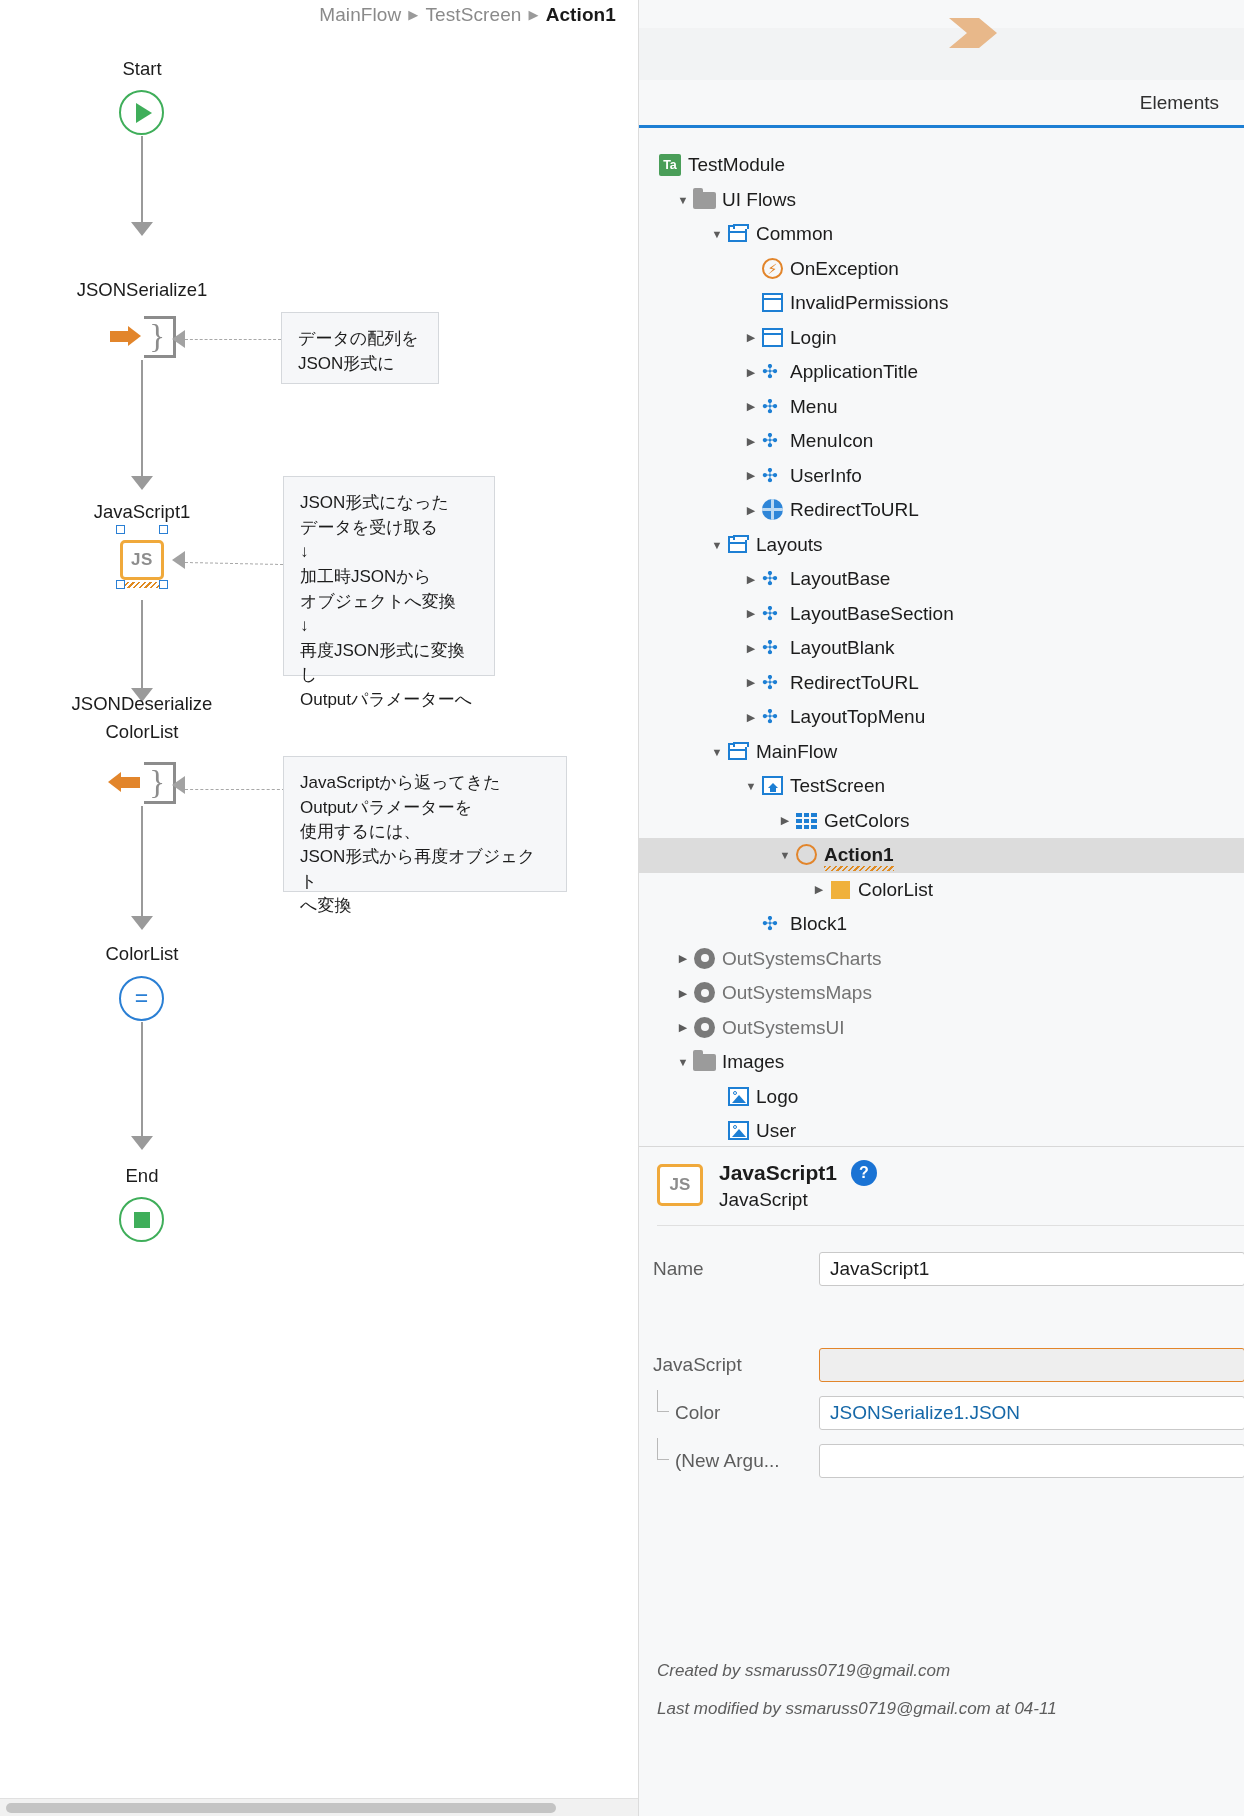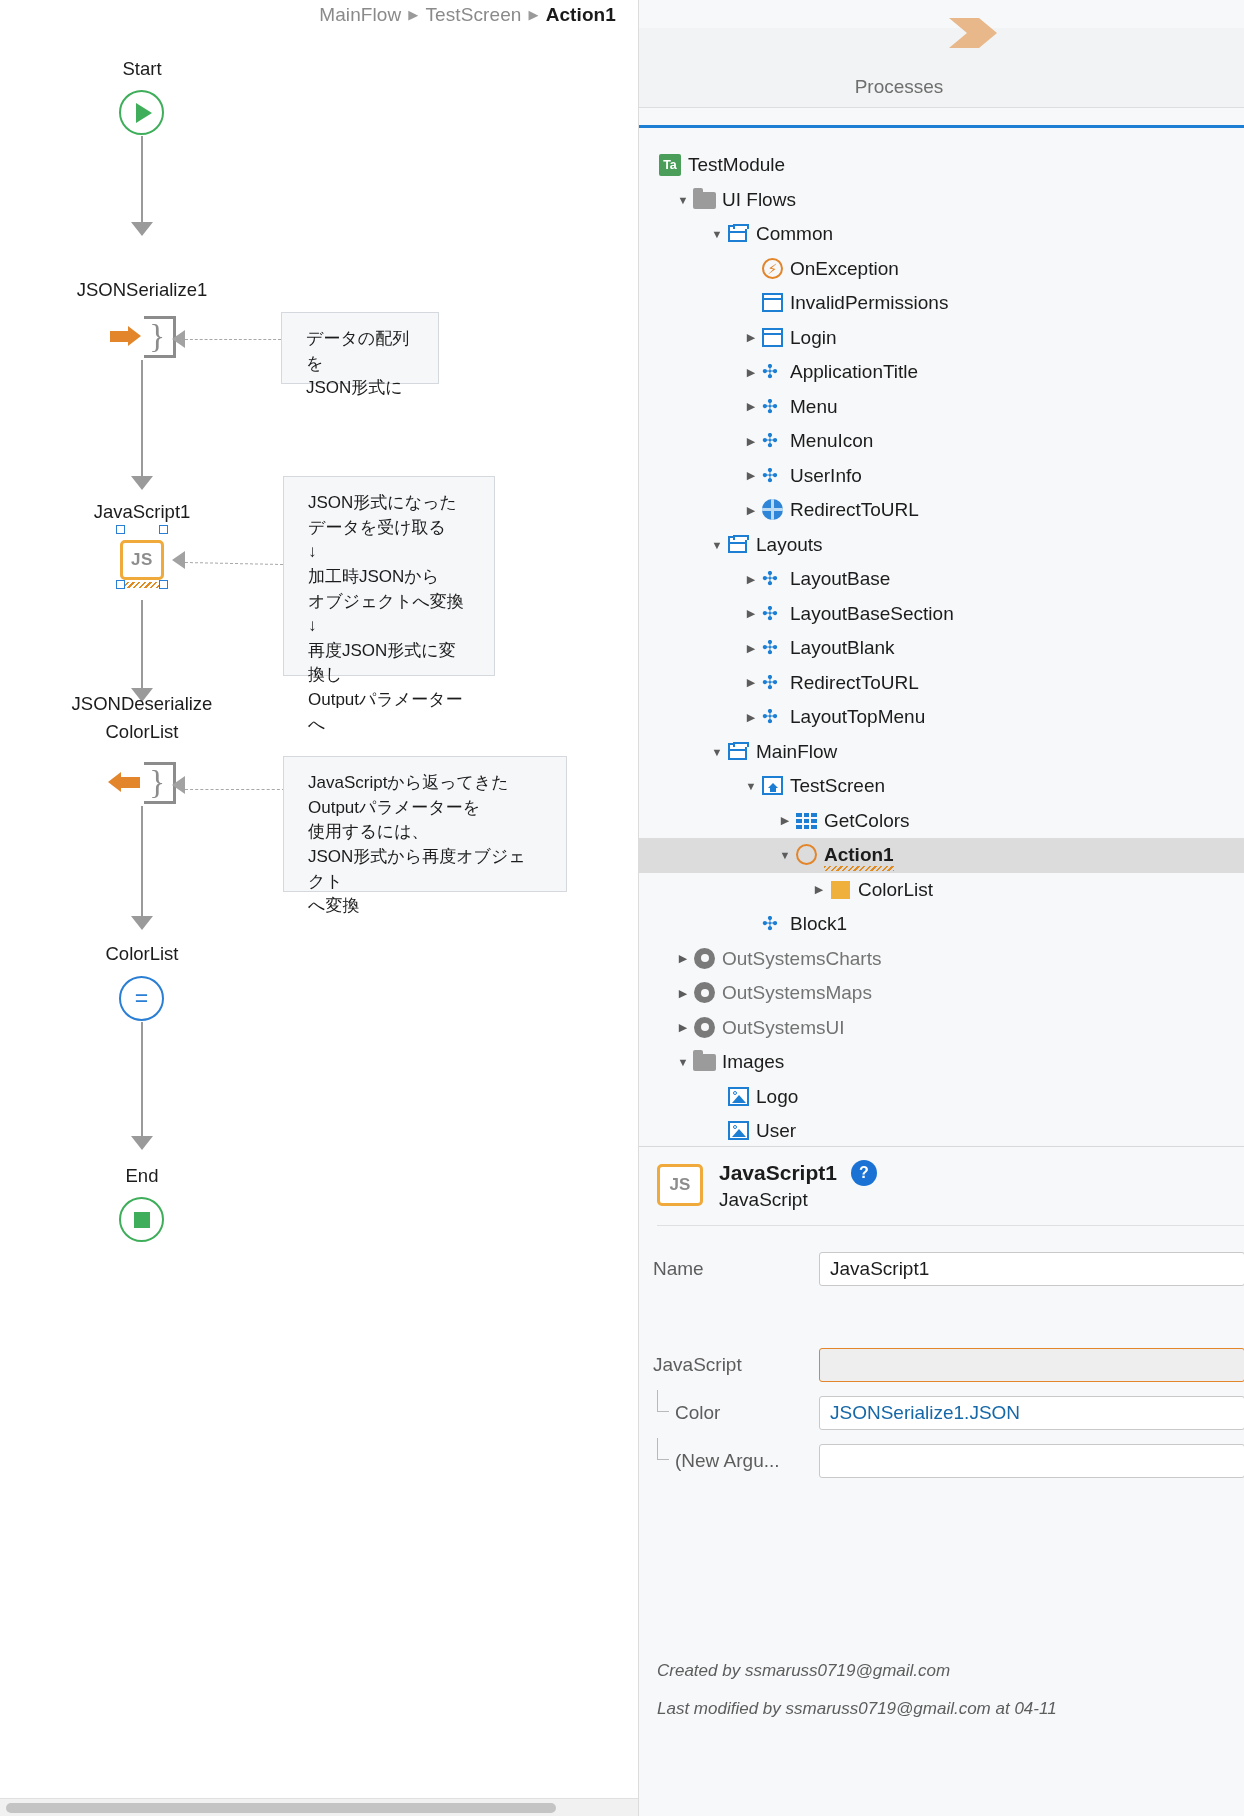--- a/index.html
+++ b/index.html
@@ -76,21 +76,21 @@
   .squiggle {
     position: absolute; height: 6px; width: 52px; left: 116px;
     background-image: repeating-linear-gradient(135deg,
        #e08a20 0 1.5px, transparent 1.5px 4px);
   }
 
   .comment-box {
     position: absolute;
     background: #f6f7f9; border: 1px solid #d5d8dc;
     font-size: 17px; color: #1c1c1c; line-height: 1.45;
-    padding: 14px 24px; white-space: pre-line;
+    padding: 14px 16px; white-space: pre-line;
   }
   .dash-line {
     position: absolute; height: 0;
     border-top: 1.6px dashed #a8a8a8;
   }
   .dash-arrow {
     position: absolute; width: 0; height: 0;
     border-top: 9px solid transparent; border-bottom: 9px solid transparent;
     border-right: 13px solid #a2a2a2;
   }
@@ -456,20 +456,23 @@
 
     <div id="toolbar">
       <div id="proc-tab">
         <svg id="proc-chevron" viewBox="0 0 52 34">
           <path d="M2 2 L32 2 L50 17 L32 32 L2 32 L20 17 Z" fill="#e8b88a"></path>
         </svg>
         <span id="proc-label">Processes</span>
       </div>
     </div>
 
+    <div id="elements-header">
+      <span>Elements</span>
+    </div>
     <div id="tree-rule"></div>
 
     <div id="tree">
 
     <div class="trow">
           <span class="caret"></span>
           <span class="ticon">
             <span class="ic-module">Ta</span>
           </span>
           <span class="tlabel">TestModule</span>

